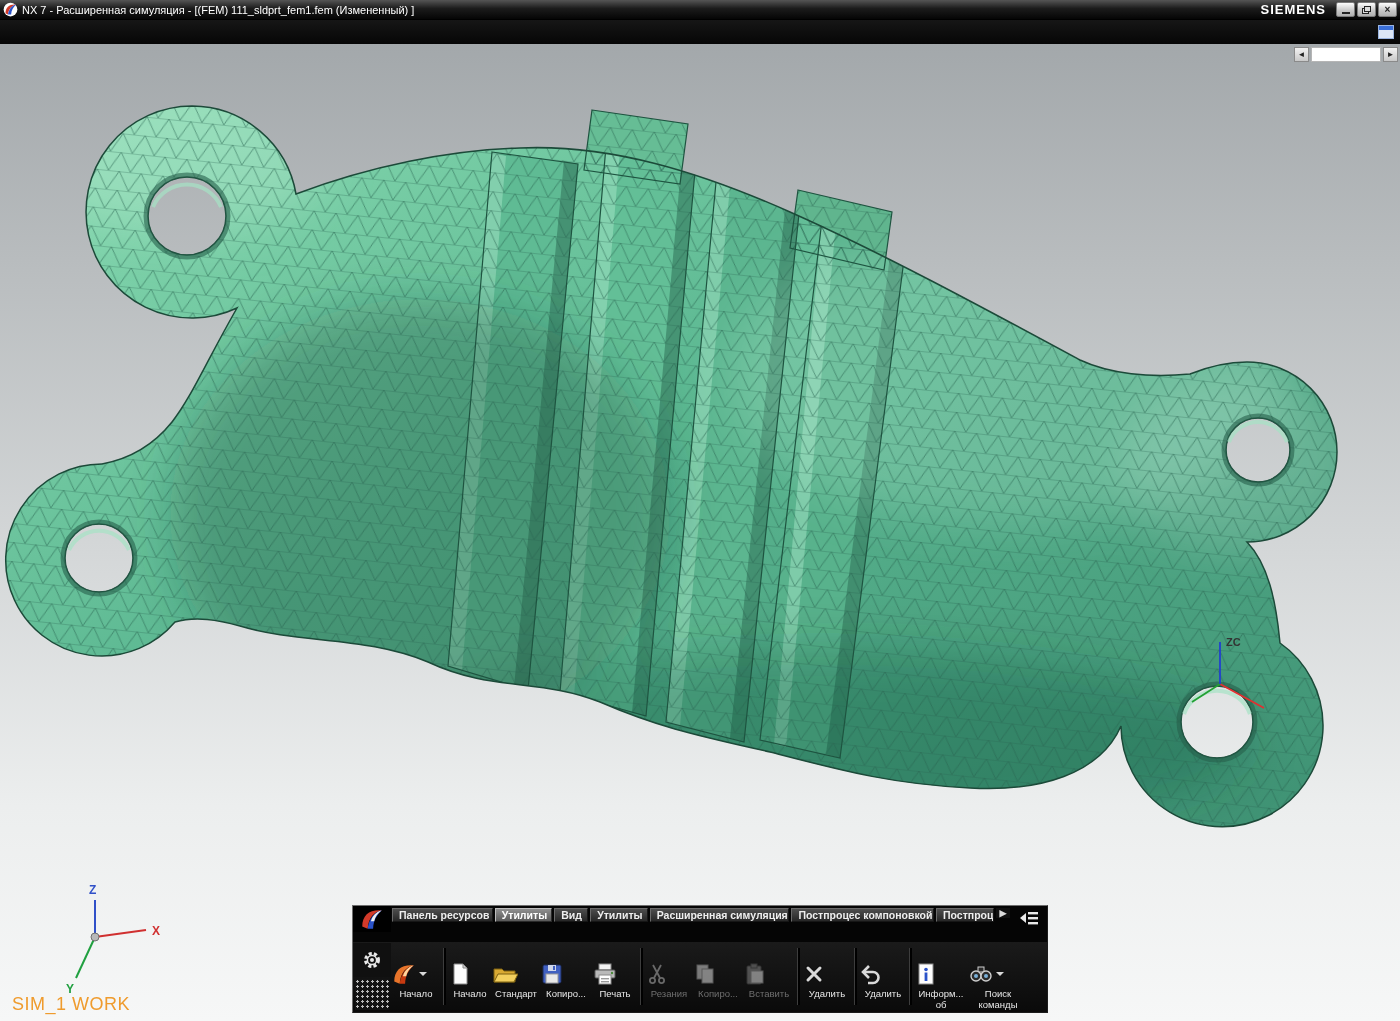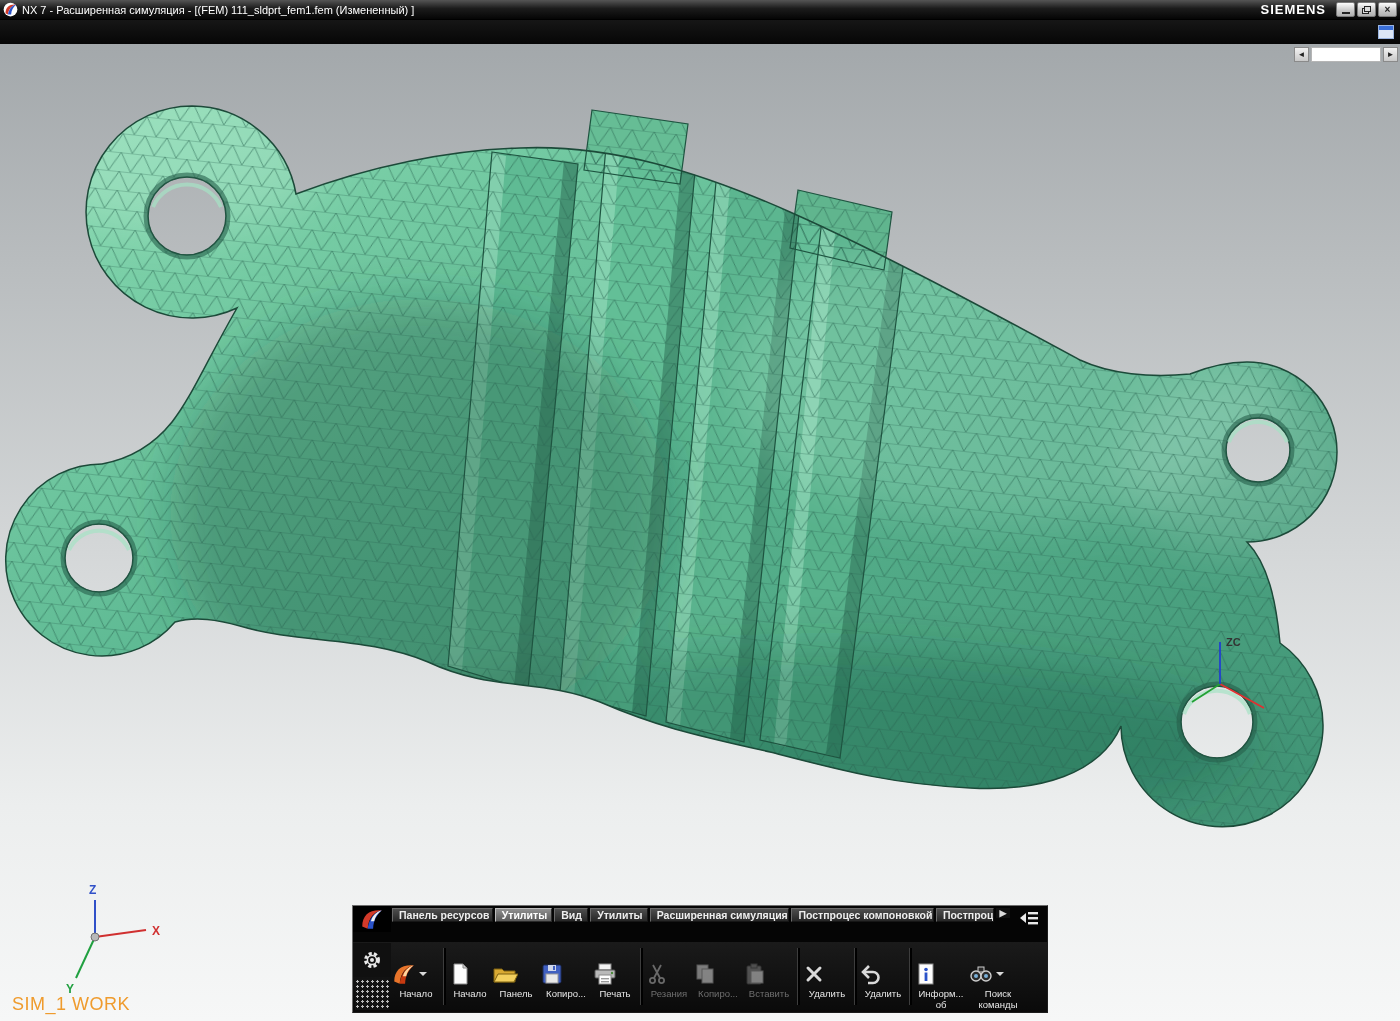--- a/index.html
+++ b/index.html
@@ -307,21 +307,21 @@
           <span class="lbl">Начало</span>
         </div>
 
         <div class="tbtn w48">
           <span class="ic">
               <svg width="26" height="24" viewBox="0 0 26 24">
             <path d="M2 7 H10 L12 9 H23 V20 H2 Z" fill="#d8a932" stroke="#7c6010"></path>
             <path d="M2 20 L6 12 H26 L22 20 Z" fill="#f2cf5e" stroke="#7c6010"></path>
           </svg>
             </span>
-          <span class="lbl">Панель</span>
+          <span class="lbl">Стандарт</span>
         </div>
 
         <div class="tbtn w52">
           <span class="ic">
               <svg width="24" height="24" viewBox="0 0 24 24">
             <rect x="3" y="3" width="18" height="18" rx="1.5" fill="#3f5fc0" stroke="#1c2a56"></rect>
             <rect x="8" y="3" width="8" height="6" fill="#cfd6ea"></rect>
             <rect x="13" y="4" width="2" height="4" fill="#3f5fc0"></rect>
             <rect x="6" y="12" width="12" height="9" fill="#e9e9e9" stroke="#9a9a9a"></rect>
           </svg>

